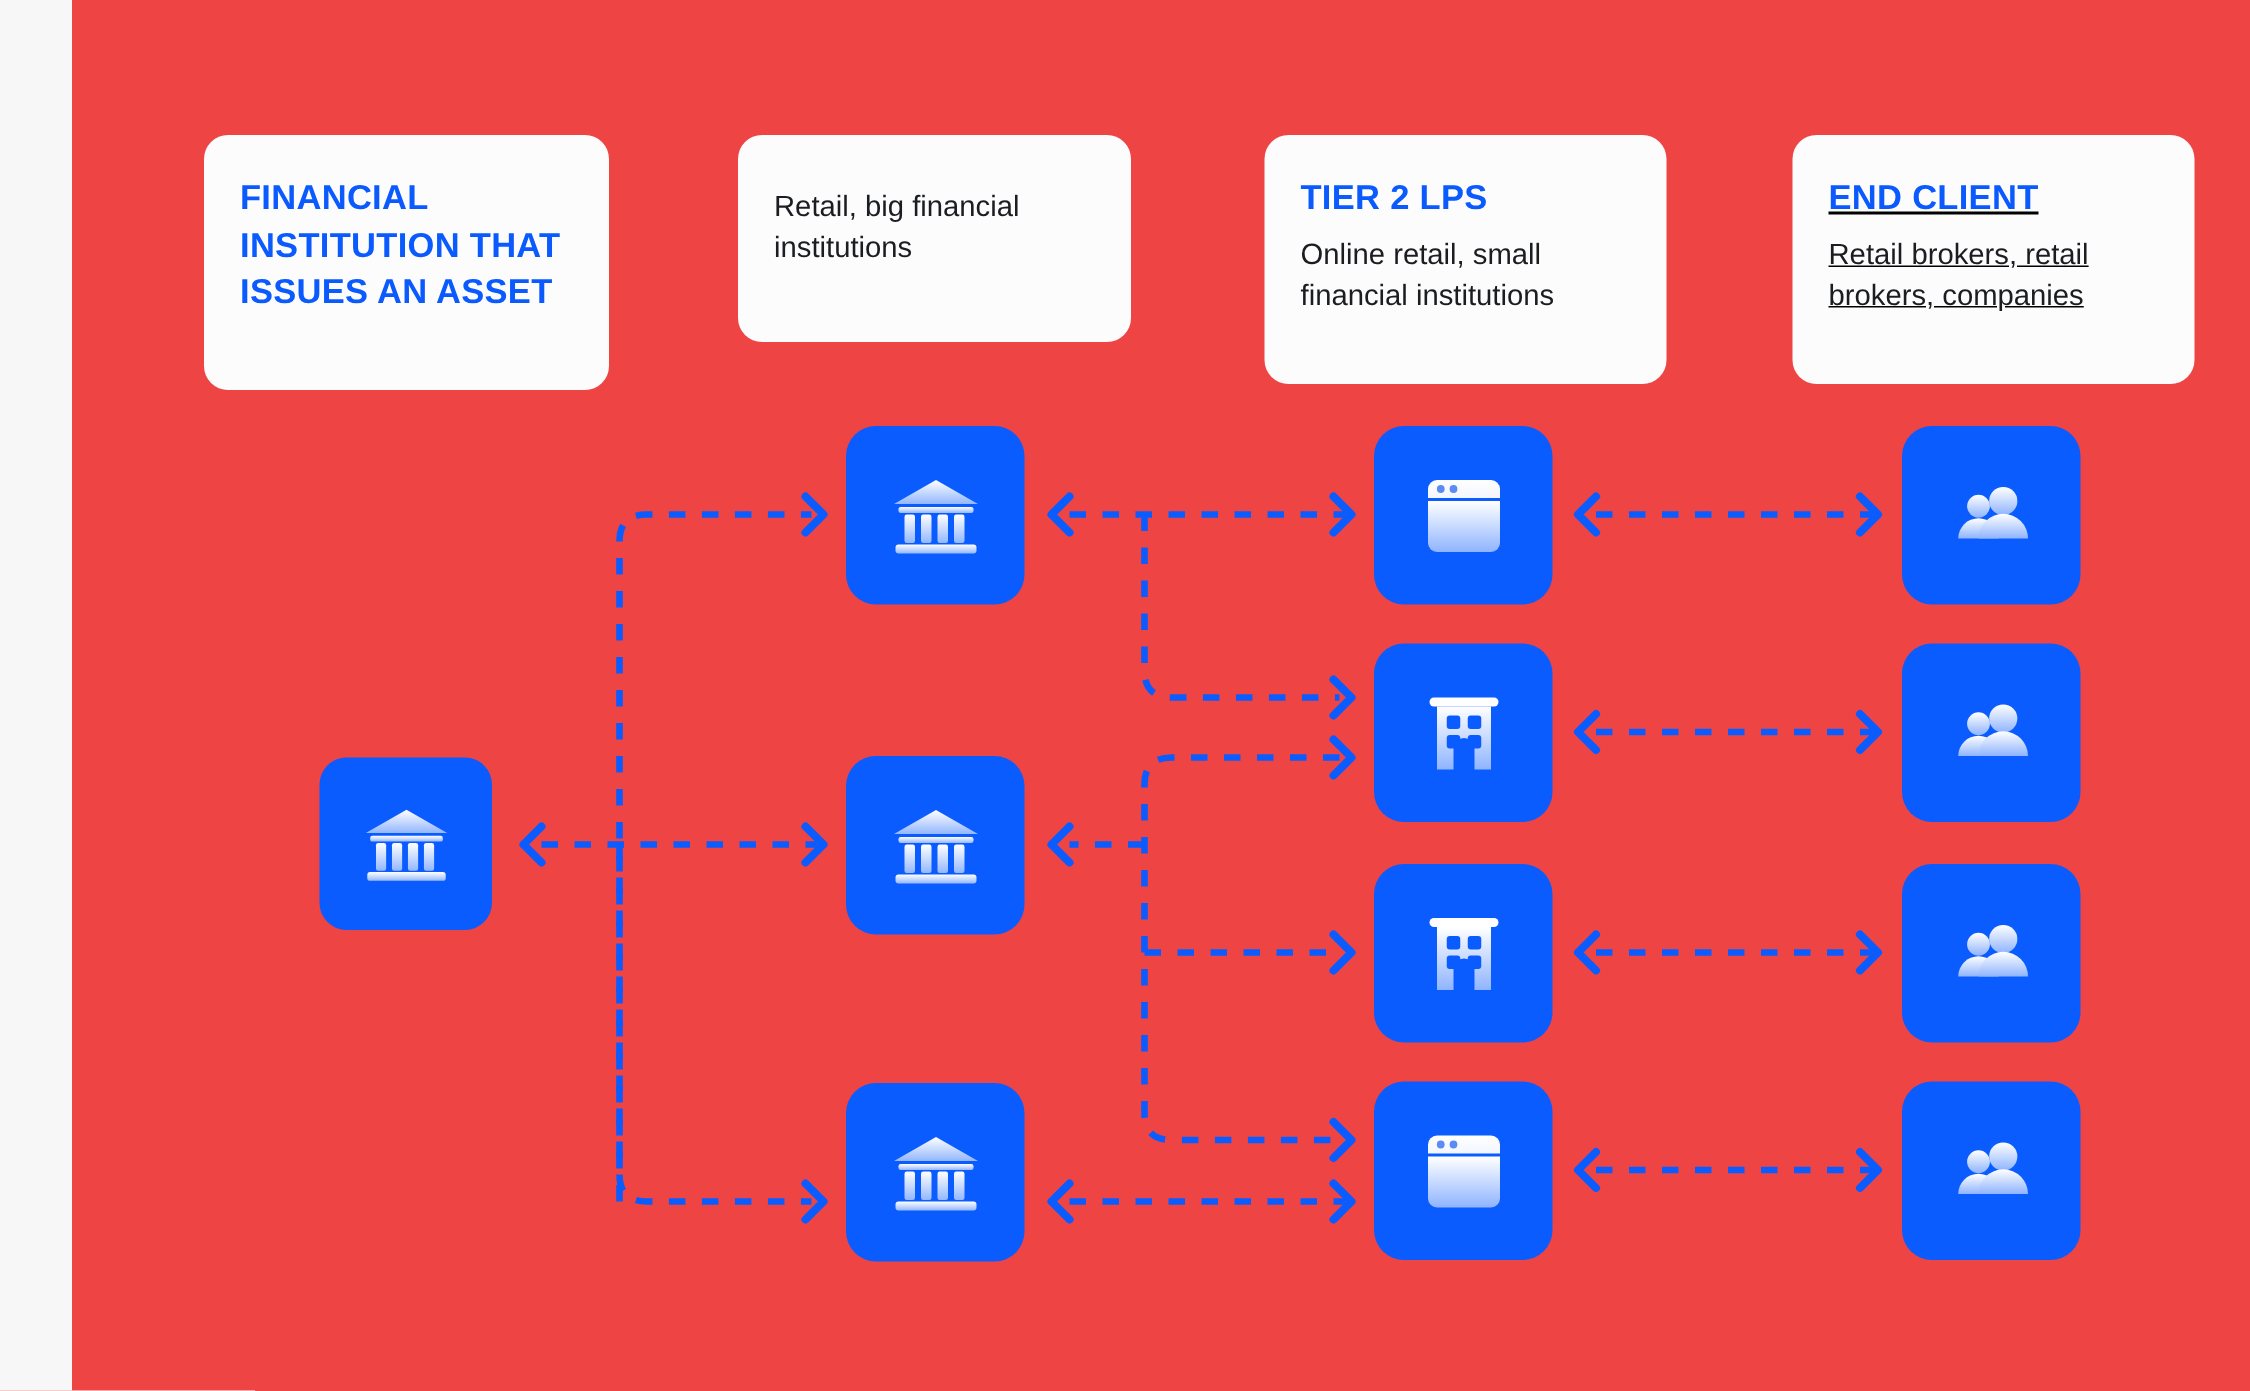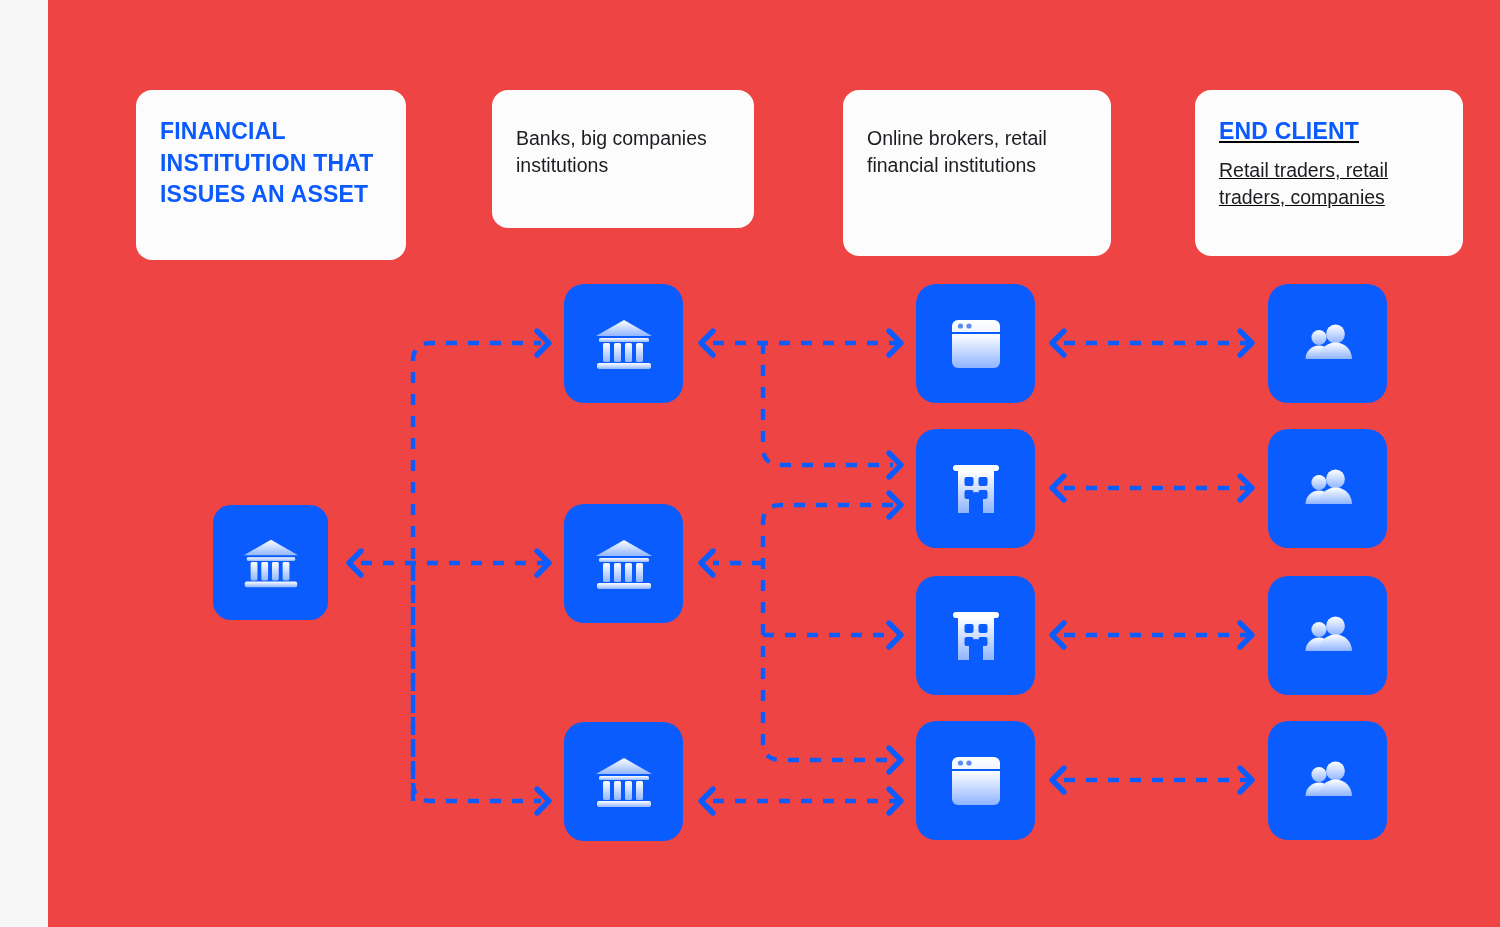--- a/index.html
+++ b/index.html
@@ -83,30 +83,31 @@
 </head>
 <body>
 
 <div id="stage">
 
   <div class="hdr-card" id="hdr0">
     <div class="hdr-title">FINANCIAL INSTITUTION THAT ISSUES AN ASSET</div>
   </div>
 
   <div class="hdr-card" id="hdr1">
-    <div class="hdr-sub">Banks, big companies institutions</div>
+    <div class="hdr-sub">Retail, big financial institutions</div>
   </div>
 
   <div class="hdr-card" id="hdr2">
-    <div class="hdr-sub">Online brokers, retail financial institutions</div>
+    <div class="hdr-title">TIER 2 LPS</div>
+    <div class="hdr-sub">Online retail, small financial institutions</div>
   </div>
 
   <div class="hdr-card" id="hdr3">
     <div class="hdr-title">END CLIENT</div>
-    <div class="hdr-sub">Retail traders, retail traders, companies</div>
+    <div class="hdr-sub">Retail brokers, retail brokers, companies</div>
   </div>
 
   <svg id="wires" viewBox="0 0 1500 927">
     <defs>
       <linearGradient id="gIcon" x1="0" y1="0" x2="0" y2="1">
         <stop offset="0%" stop-color="#ffffff"></stop>
         <stop offset="100%" stop-color="#93b7ff"></stop>
       </linearGradient>
     </defs>
 

